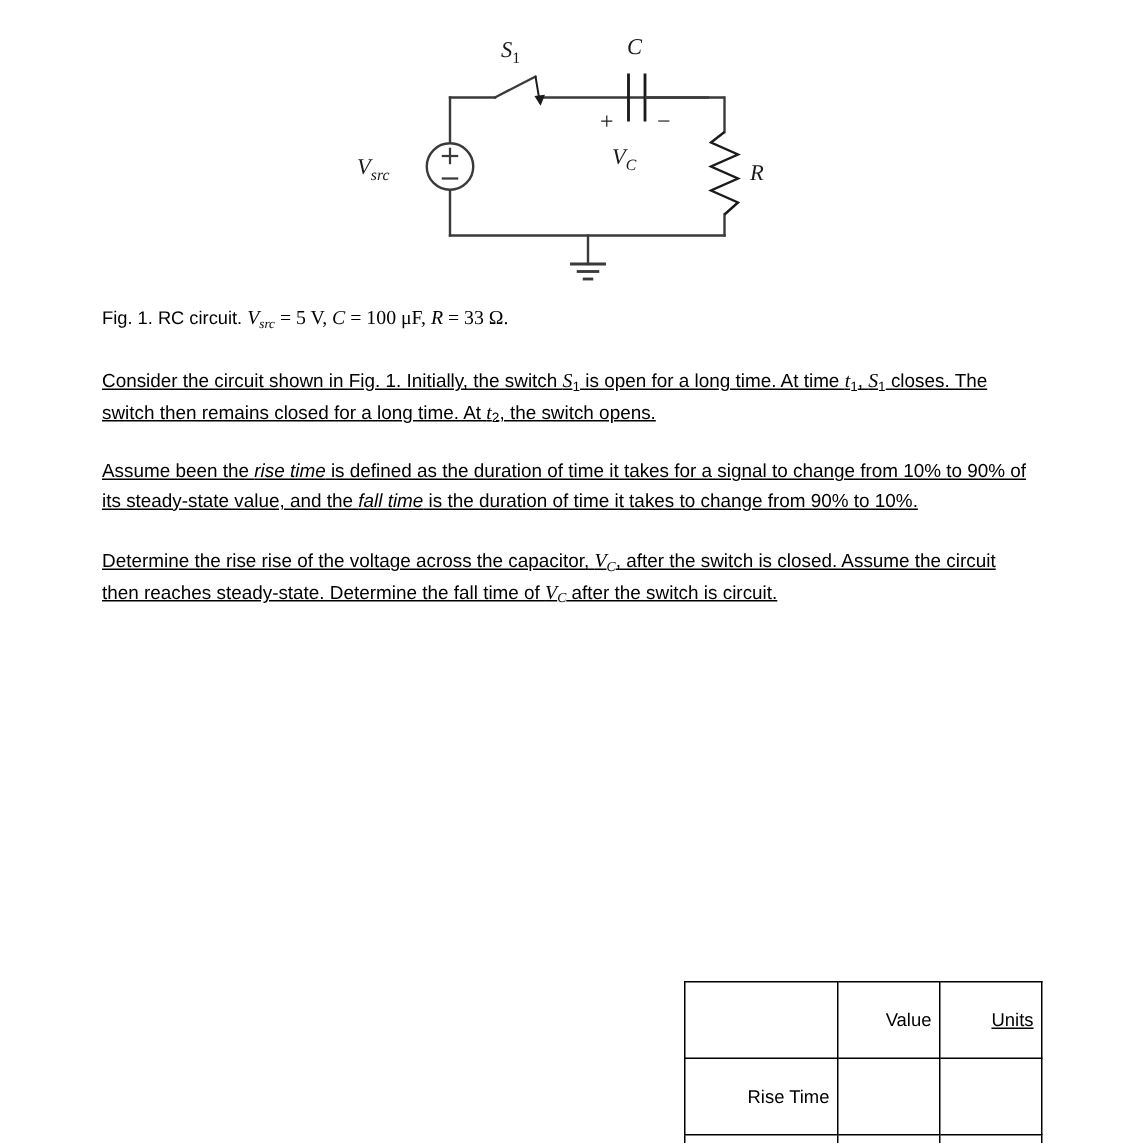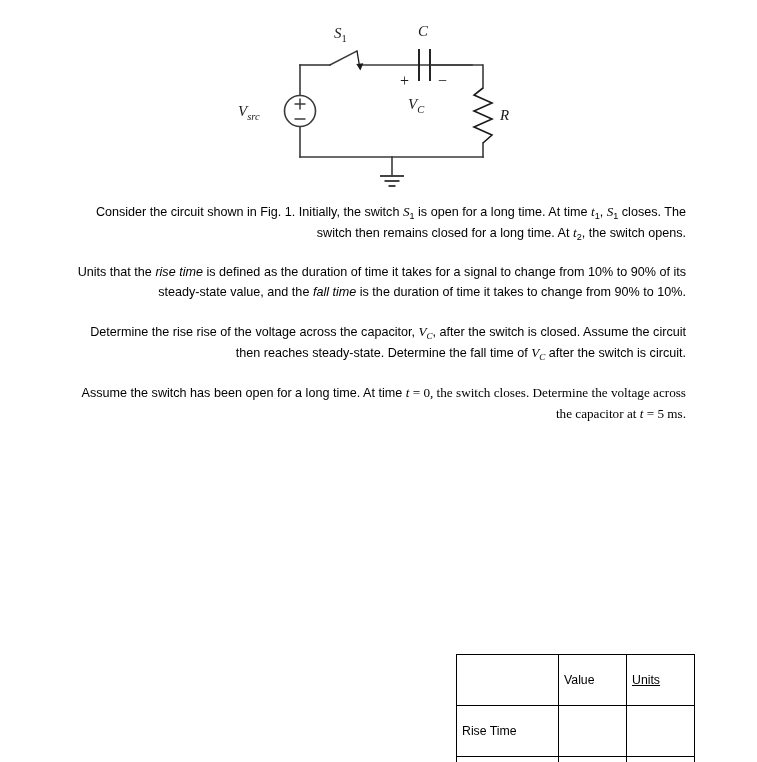--- a/index.html
+++ b/index.html
@@ -35,21 +35,22 @@
   }
   .caption {
     font-size: 12.2px;
     line-height: 1.45;
     margin: 0 0 22px 0;
   }
   p.para {
     font-size: 12.6px;
     line-height: 1.55;
     margin: 0 0 20px 0;
-    text-align: right;
+    text-align: left;
+    text-decoration: underline;
   }
   .math {
     font-family: "Liberation Serif", serif;
     font-style: italic;
     font-size: 13.2px;
   }
   .math-up {
     font-family: "Liberation Serif", serif;
     font-style: normal;
     font-size: 13.2px;
@@ -75,21 +76,21 @@
     left: 456px;
     top: 654px;
     border-collapse: collapse;
     font-size: 12.3px;
   }
   #answer-table td, #answer-table th {
     border: 1px solid #000000;
     height: 21px;
     padding: 18px 5px;
     font-weight: normal;
-    text-align: left;
+    text-align: right;
     vertical-align: middle;
     box-sizing: border-box;
   }
   #answer-table .col-label { width: 102px; }
   #answer-table .col-value { width: 68px; }
   #answer-table .col-units { width: 68px; text-decoration: underline; }
   #answer-table td.blank { }
 </style>
 </head>
 <body>
@@ -161,28 +162,28 @@
     <text x="208" y="78" font-family="Liberation Serif, serif" font-size="16" fill="#1a1a1a">−</text>
 
     <text x="178" y="101" font-family="Liberation Serif, serif" font-style="italic" font-size="15" fill="#1a1a1a">V<tspan font-size="10.5" dy="4">C</tspan></text>
 
     <text x="270" y="112" font-family="Liberation Serif, serif" font-style="italic" font-size="15" fill="#1a1a1a">R</text>
   </svg>
 </div>
 
 <div class="doc">
 
+  <div class="caption"><span>Fig. 1. RC circuit. </span><span class="math">V</span><span class="sub">src</span><span class="math-up"> = 5 V, </span><span class="math">C</span><span class="math-up"> = 100 μF, </span><span class="math">R</span><span class="math-up"> = 33 Ω.</span></div>
 
   <p class="para"><span>Consider the circuit shown in Fig. 1. Initially, the switch </span><span class="math">S</span><span class="sub-up">1</span><span> is open for a long time. At time </span><span class="math">t</span><span class="sub-up">1</span><span>, </span><span class="math">S</span><span class="sub-up">1</span><span> closes. The switch then remains closed for a long time. At </span><span class="math">t</span><span class="sub-up">2</span><span>, the switch opens.</span></p>
 
-  <p class="para"><span>Units that the </span><em class="term">rise time</em><span> is defined as the duration of time it takes for a signal to change from 10% to 90% of its steady-state value, and the </span><em class="term">fall time</em><span> is the duration of time it takes to change from 90% to 10%.</span></p>
+  <p class="para"><span>Assume been the </span><em class="term">rise time</em><span> is defined as the duration of time it takes for a signal to change from 10% to 90% of its steady-state value, and the </span><em class="term">fall time</em><span> is the duration of time it takes to change from 90% to 10%.</span></p>
 
   <p class="para"><span>Determine the rise rise of the voltage across the capacitor, </span><span class="math">V</span><span class="sub">C</span><span>, after the switch is closed. Assume the circuit then reaches steady-state. Determine the fall time of </span><span class="math">V</span><span class="sub">C</span><span> after the switch is circuit.</span></p>
 
-  <p class="para"><span>Assume the switch has been open for a long time. At time </span><span class="math">t</span><span class="math-up"> = 0, the switch closes. Determine the voltage across the capacitor at </span><span class="math">t</span><span class="math-up"> = 5 ms.</span></p>
 
 </div>
 
 <table id="answer-table">
   <tbody>
     <tr>
       <th class="col-label"></th>
       <th class="col-value">Value</th>
       <th class="col-units">Units</th>
     </tr>

